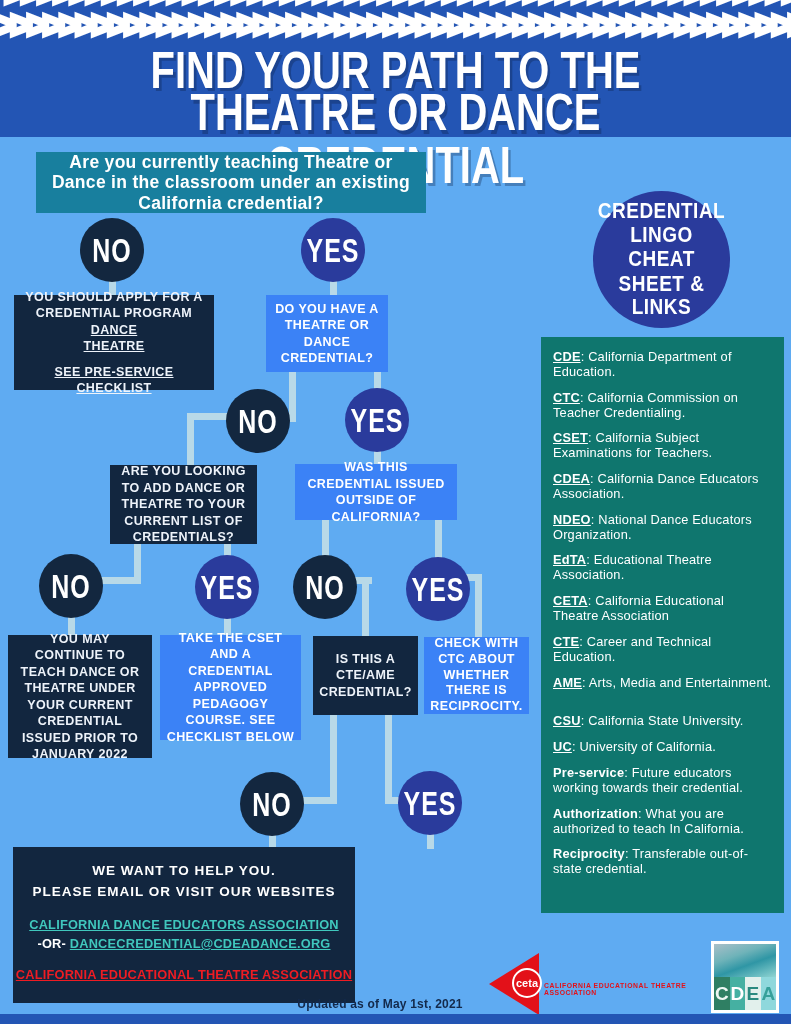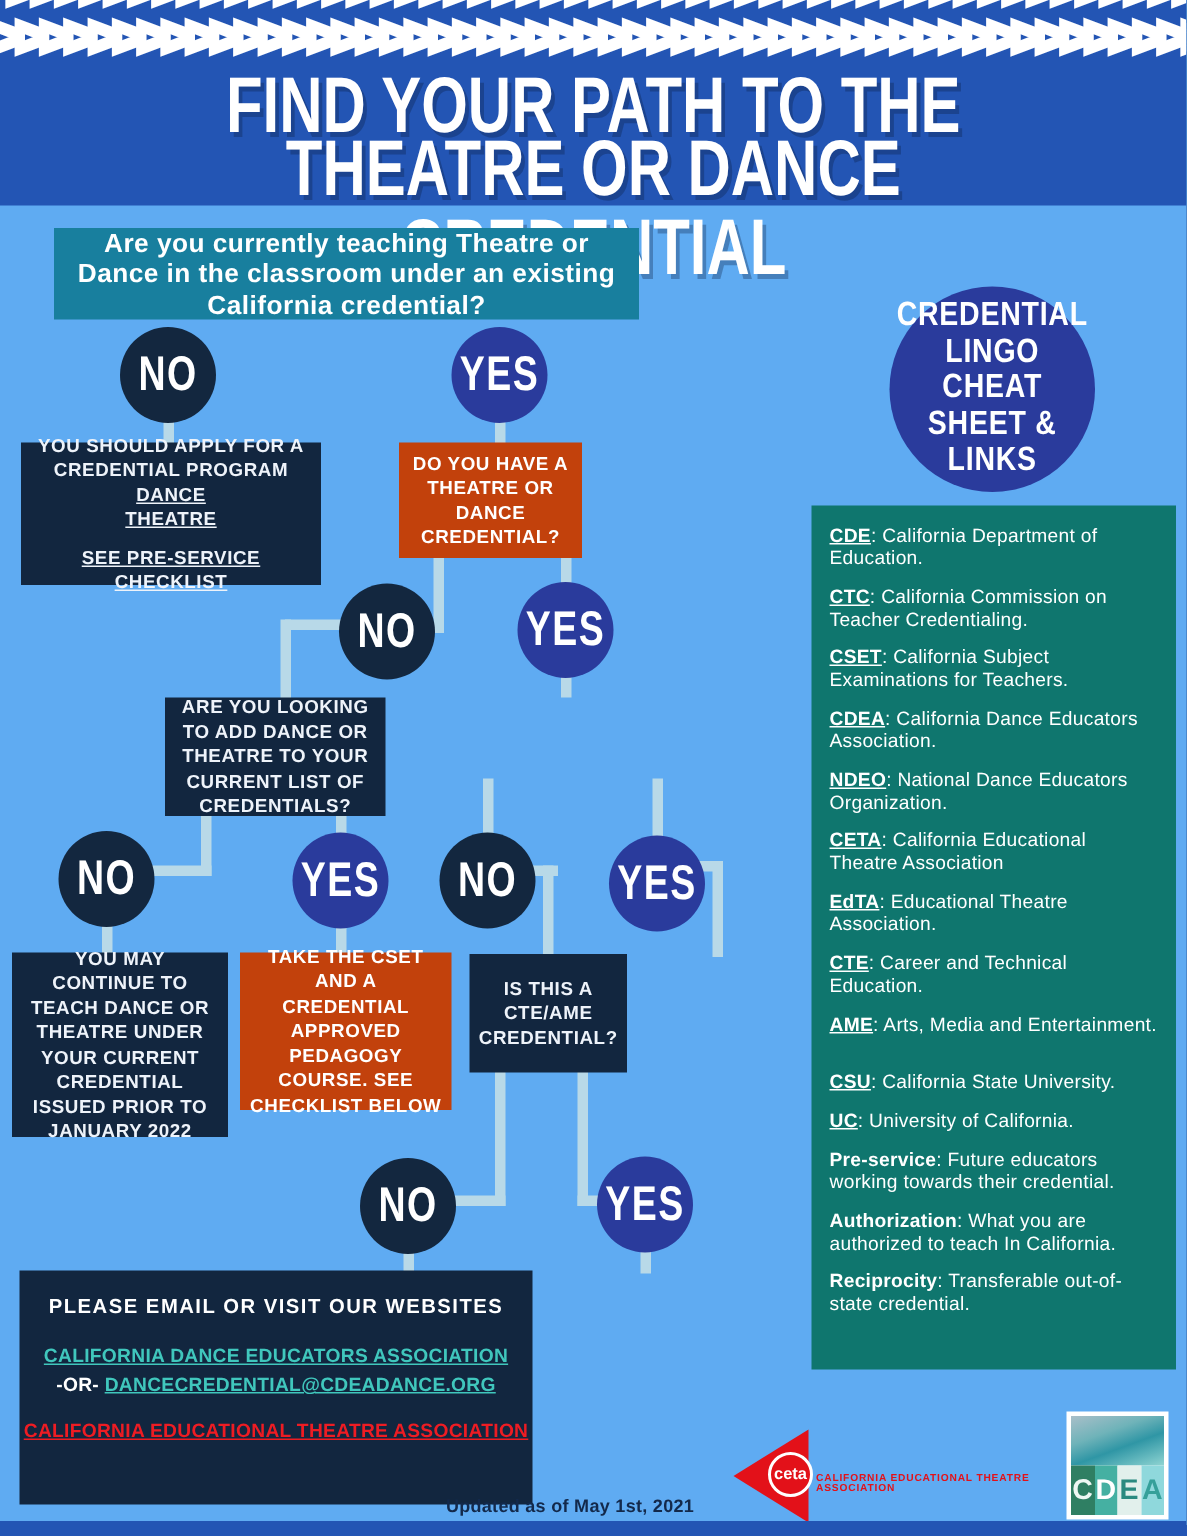--- a/index.html
+++ b/index.html
@@ -23,21 +23,21 @@
          padding:0 8px;box-sizing:border-box;}
   .circ{position:absolute;width:64px;height:64px;border-radius:50%;display:flex;
         align-items:center;justify-content:center;color:#fff;}
   .circ span{display:block;transform:scaleY(1.3);font-size:25px;font-weight:700;letter-spacing:1px;}
   .dark{background:#13273f;}
   .blue{background:#2a3b9c;}
   .fbox{position:absolute;display:flex;align-items:center;justify-content:center;text-align:center;
         color:#eef3fa;font-weight:700;font-size:12.5px;line-height:1.32;letter-spacing:.4px;
         padding:4px 6px;box-sizing:border-box;}
   .navybx{background:#12263f;}
-  .bluebx{background:#c2410c;color:#fff;}
+  .bluebx{background:#3b82f6;color:#fff;}
   .fbox .u{text-decoration:underline;}
   .conn{position:absolute;background:#b8d9e8;}
   .gap8{height:9px;}
   
   .help{position:absolute;left:13px;top:847px;width:342px;height:156px;background:#12263f;
         color:#fff;text-align:center;padding-top:14px;box-sizing:border-box;}
   .help .h1{font-size:13.5px;font-weight:700;letter-spacing:1px;line-height:1.55;}
   .help .lnkline{font-size:12.8px;font-weight:700;letter-spacing:.2px;line-height:1.5;}
   .help .sp{height:12px;}
   a.teal{color:#40c7bd;text-decoration:underline;cursor:pointer;}
@@ -160,36 +160,43 @@
   </div>
 
   <div class="fbox bluebx" style="left:266px;top:295px;width:122px;height:77px;">
     <div>DO YOU HAVE A THEATRE OR DANCE CREDENTIAL?</div>
   </div>
 
   <div class="fbox navybx" style="left:110px;top:465px;width:147px;height:79px;">
     <div>ARE YOU LOOKING TO ADD DANCE OR THEATRE TO YOUR CURRENT LIST OF CREDENTIALS?</div>
   </div>
 
+  <div class="fbox bluebx" style="left:295px;top:464px;width:162px;height:56px;">
+    <div>WAS THIS CREDENTIAL ISSUED OUTSIDE OF CALIFORNIA?</div>
+  </div>
 
   <div class="fbox navybx" style="left:8px;top:635px;width:144px;height:123px;">
     <div>YOU MAY CONTINUE TO TEACH DANCE OR THEATRE UNDER YOUR CURRENT CREDENTIAL ISSUED PRIOR TO JANUARY 2022</div>
   </div>
 
   <div class="fbox bluebx" style="left:160px;top:635px;width:141px;height:105px;">
     <div>TAKE THE CSET AND A CREDENTIAL APPROVED PEDAGOGY COURSE. SEE CHECKLIST BELOW</div>
   </div>
 
   <div class="fbox navybx" style="left:313px;top:636px;width:105px;height:79px;">
     <div>IS THIS A CTE/AME CREDENTIAL?</div>
   </div>
 
+  <div class="fbox bluebx" style="left:424px;top:637px;width:105px;height:77px;padding:2px 4px;line-height:1.25;">
+    <div>CHECK WITH CTC ABOUT WHETHER THERE IS RECIPROCITY.</div>
+  </div>
 
 
   <div class="help">
+    <div class="h1">WE WANT TO HELP YOU.</div>
     <div class="h1">PLEASE EMAIL OR VISIT OUR WEBSITES</div>
     <div class="sp"></div>
     <div class="lnkline"><a class="teal">CALIFORNIA DANCE EDUCATORS ASSOCIATION</a></div>
     <div class="lnkline"><span>-OR-</span> <a class="teal">DANCECREDENTIAL@CDEADANCE.ORG</a></div>
     <div class="sp"></div>
     <div class="lnkline"><a class="red">CALIFORNIA EDUCATIONAL THEATRE ASSOCIATION</a></div>
   </div>
 
   <div class="badge">
     <div class="in">
@@ -200,22 +207,22 @@
       <div>LINKS</div>
     </div>
   </div>
 
   <div class="panel">
     <p class="term"><span class="tu">CDE</span><span>: California Department of Education.</span></p>
     <p class="term"><span class="tu">CTC</span><span>: California Commission on Teacher Credentialing.</span></p>
     <p class="term"><span class="tu">CSET</span><span>: California Subject Examinations for Teachers.</span></p>
     <p class="term"><span class="tu">CDEA</span><span>: California Dance Educators Association.</span></p>
     <p class="term"><span class="tu">NDEO</span><span>: National Dance Educators Organization.</span></p>
+    <p class="term"><span class="tu">EdTA</span><span>: Educational Theatre Association.</span></p>
     <p class="term"><span class="tu">CETA</span><span>: California Educational Theatre Association</span></p>
-    <p class="term"><span class="tu">EdTA</span><span>: Educational Theatre Association.</span></p>
     <p class="term"><span class="tu">CTE</span><span>: Career and Technical Education.</span></p>
     <p class="term"><span class="tu">AME</span><span>: Arts, Media and Entertainment.</span></p>
     <p class="term biggap"><span class="tu">CSU</span><span>: California State University.</span></p>
     <p class="term"><span class="tu">UC</span><span>: University of California.</span></p>
     <p class="term"><span class="t">Pre-service</span><span>: Future educators working towards their credential.</span></p>
     <p class="term"><span class="t">Authorization</span><span>: What you are authorized to teach In California.</span></p>
     <p class="term"><span class="t">Reciprocity</span><span>: Transferable out-of-state credential.</span></p>
   </div>
 
   <div class="ceta-tri"></div>

